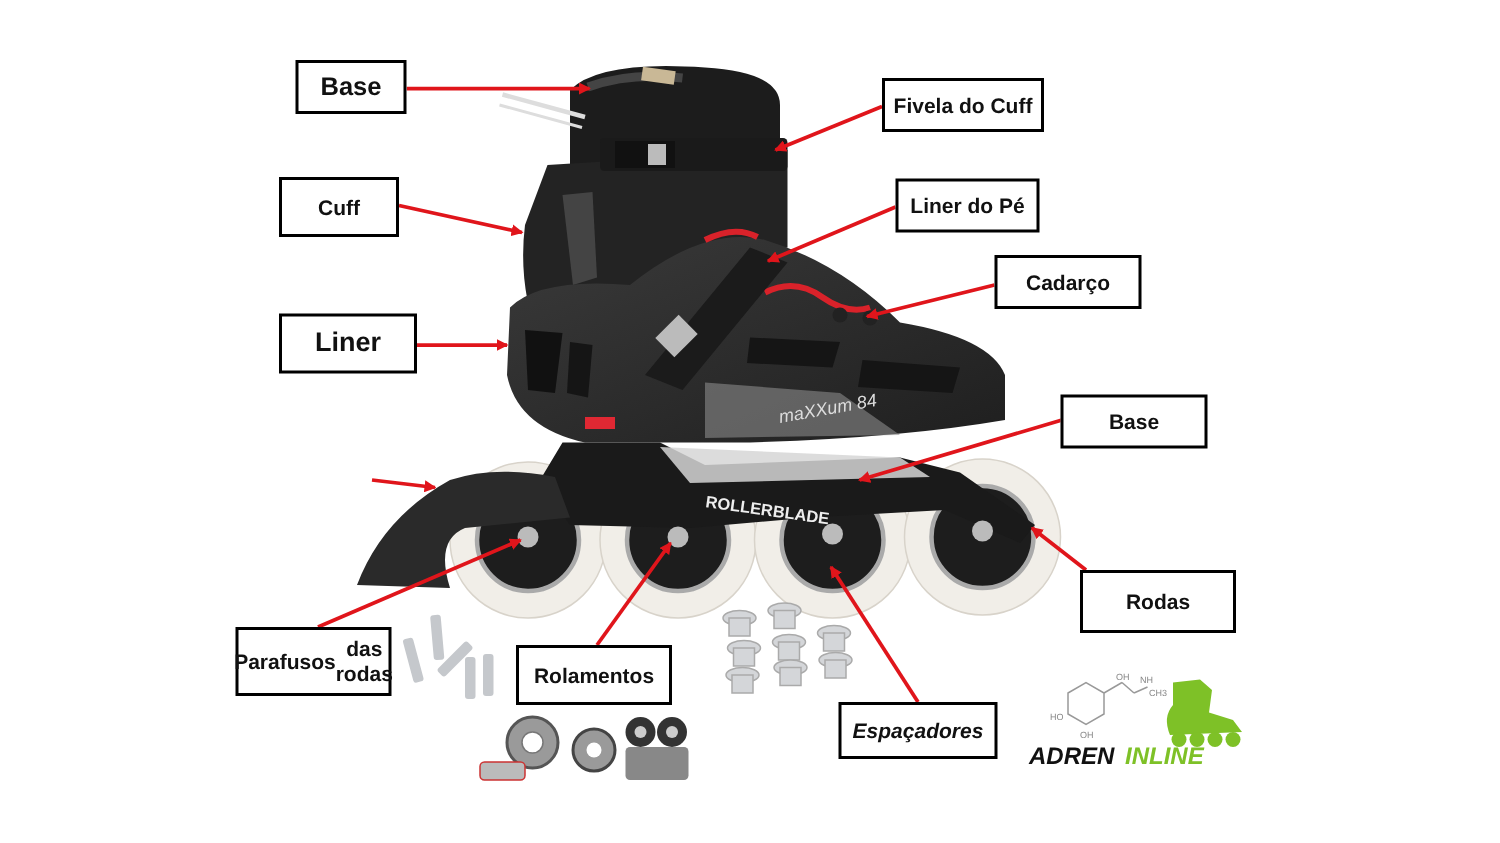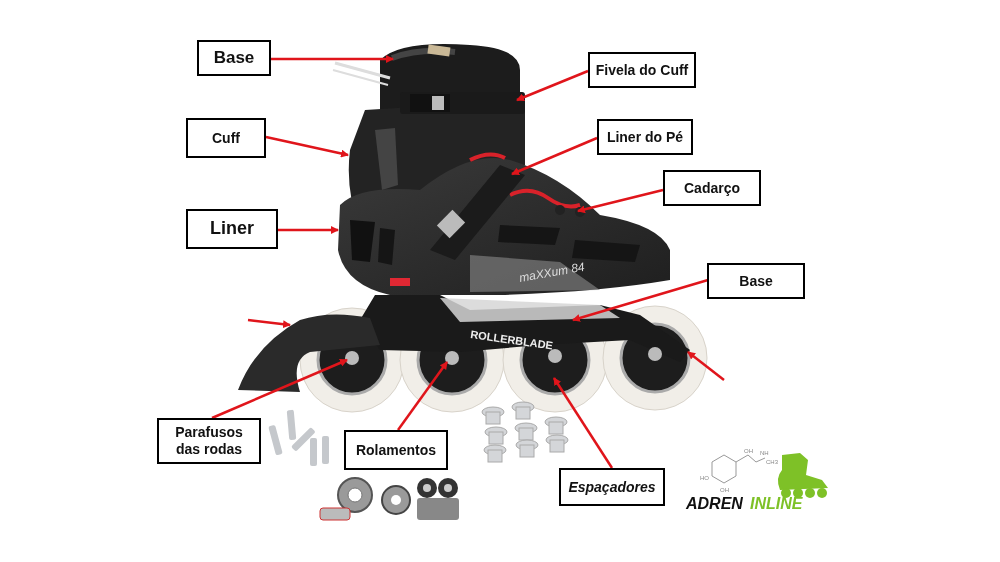--- a/index.html
+++ b/index.html
@@ -166,23 +166,24 @@
       <line x1="597" y1="138" x2="512" y2="174" marker-end="url(#ah)"></line>
       <line x1="663" y1="190" x2="578" y2="211" marker-end="url(#ah)"></line>
       <line x1="708" y1="280" x2="573" y2="320" marker-end="url(#ah)"></line>
       <line x1="724" y1="380" x2="688" y2="352" marker-end="url(#ah)"></line>
     </g>
   </svg>
 
   <div class="label-box" style="left:197px;top:40px;width:74px;height:36px;font-size:17px;">Base</div>
   <div class="label-box" style="left:186px;top:118px;width:80px;height:40px;font-size:14px;text-align:right;">Cuff</div>
   <div class="label-box" style="left:186px;top:209px;width:92px;height:40px;font-size:18px;">Liner</div>
-  <div class="label-box" style="left:157px;top:418px;width:104px;height:46px;font-size:14px;flex-direction:column;">
+  <div class="label-box" style="left:157px;top:418px;width:104px;height:46px;font-size:14px;flex-direction:row;">
     <span>Parafusos</span>
     <span>das rodas</span>
   </div>
   <div class="label-box" style="left:344px;top:430px;width:104px;height:40px;font-size:14px;">Rolamentos</div>
   <div class="label-box" style="left:559px;top:468px;width:106px;height:38px;font-size:14px;font-style:italic;">Espaçadores</div>
   <div class="label-box" style="left:588px;top:52px;width:108px;height:36px;font-size:14px;">Fivela do Cuff</div>
   <div class="label-box" style="left:597px;top:119px;width:96px;height:36px;font-size:14px;">Liner do Pé</div>
   <div class="label-box" style="left:663px;top:170px;width:98px;height:36px;font-size:14px;">Cadarço</div>
   <div class="label-box" style="left:707px;top:263px;width:98px;height:36px;font-size:14px;">Base</div>
+  <div class="label-box" style="left:720px;top:380px;width:104px;height:42px;font-size:14px;">Rodas</div>
 </div>
 
 </body></html>

